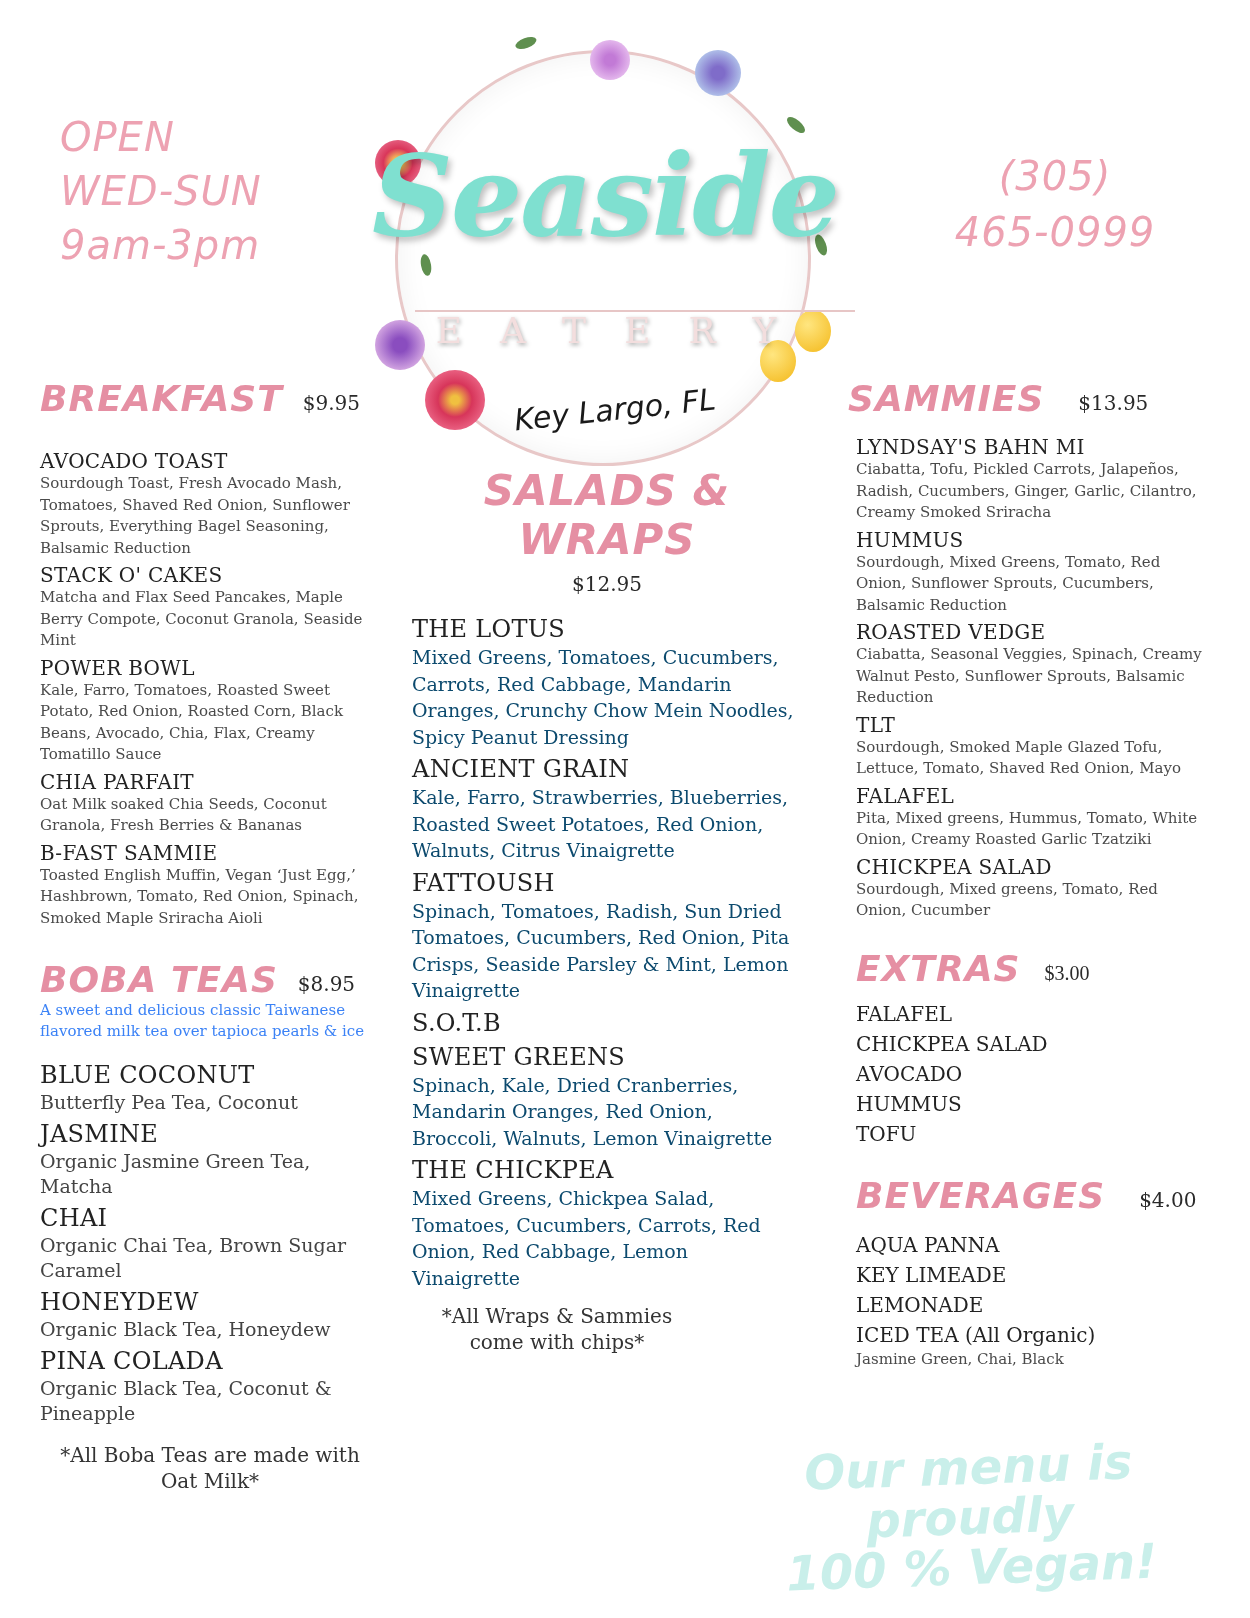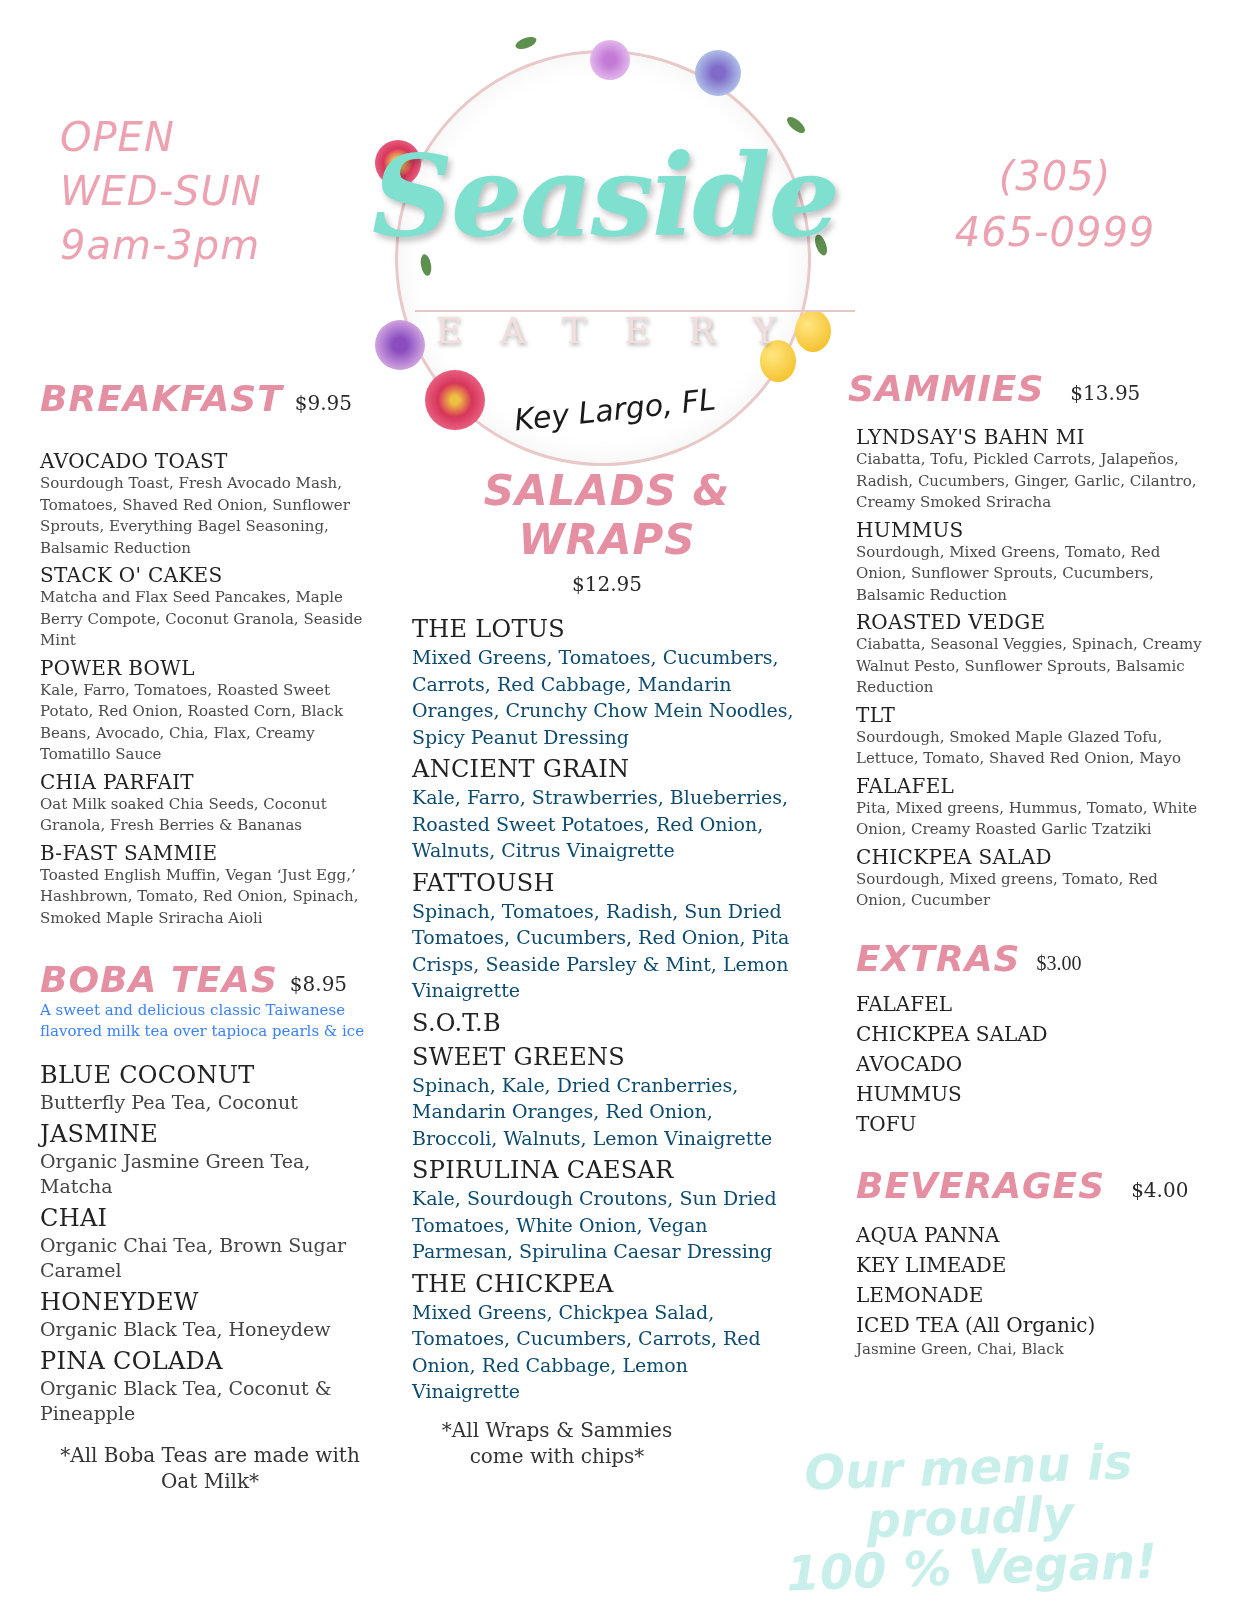--- a/index.html
+++ b/index.html
@@ -20,36 +20,36 @@
                 font-style:italic; font-weight:bold; font-size:112px; color:#7fe0d0; letter-spacing:-2px;
                 text-shadow:3px 4px 6px rgba(0,0,0,0.25); }
   .logo-line { position:absolute; left:60px; top:300px; width:440px; height:2px; background:#e7c6c6; }
   .logo-sub { position:absolute; left:40px; top:300px; width:460px; text-align:center; font-size:36px; letter-spacing:38px;
               color:#f3dede; text-shadow:1px 2px 4px rgba(0,0,0,0.35); font-family:"DejaVu Serif", serif; }
   .logo-loc { position:absolute; left:150px; top:382px; width:220px; text-align:center; font-style:italic;
               font-family:"DejaVu Sans", sans-serif; font-size:30px; color:#1a1a1a; transform:rotate(-6deg); }
   .lemon { position:absolute; width:36px; height:42px; border-radius:50%; background:radial-gradient(circle at 35% 35%, #ffe680, #f3b81a); }
 
   
-  .sec-head { display:flex; align-items:flex-end; gap:12px; }
+  .sec-head { display:flex; align-items:flex-end; gap:20px; }
   .sec-title { font-size:36px; }
   .price { font-family:"DejaVu Serif", serif; font-size:20px; color:#2a2a2a; margin-bottom:4px; }
   .item-name { font-size:20px; color:#222; letter-spacing:0.3px; line-height:24px; }
   .item-desc { font-size:15px; color:#4a4a4a; line-height:21.5px; }
   .mid .item-name { font-size:24px; line-height:30px; }
   .mid .item-desc { font-size:19px; line-height:26.5px; color:#0c4a6e; }
   .boba .item-name { font-size:24px; line-height:30px; }
   .boba .item-desc { font-size:19px; line-height:25px; color:#444; }
   .item { margin-bottom:4px; }
   .note { text-align:center; font-size:20px; line-height:26px; color:#333; }
   .plain-list div { font-size:20px; line-height:30px; color:#222; }
 
   .col-left { left:40px; top:378px; width:340px; }
   .col-mid { left:412px; top:466px; width:390px; }
-  .col-right { left:848px; top:368px; width:360px; }
+  .col-right { left:848px; top:378px; width:360px; }
   .vegan { left:710px; top:1442px; width:520px; text-align:center; font-family:"DejaVu Sans", sans-serif; font-style:italic;
            font-size:48px; line-height:50px; color:#c9efea; font-weight:bold; transform:rotate(-2deg); }
 </style>
 </head>
 <body>
 
 <div class="abs script hours">
   <div>OPEN</div>
   <div>WED-SUN</div>
   <div>9am-3pm</div>
@@ -158,24 +158,20 @@
       <div class="item-desc">Spinach, Tomatoes, Radish, Sun Dried Tomatoes, Cucumbers, Red Onion, Pita Crisps, Seaside Parsley &amp; Mint, Lemon Vinaigrette</div>
     </div>
   <div class="item">
       <div class="item-name">S.O.T.B</div>
     </div>
   <div class="item">
       <div class="item-name">SWEET GREENS</div>
       <div class="item-desc">Spinach, Kale, Dried Cranberries, Mandarin Oranges, Red Onion, Broccoli, Walnuts, Lemon Vinaigrette</div>
     </div>
   <div class="item">
-      <div class="item-name">SPIRULINA CAESAR</div>
-      <div class="item-desc">Kale, Sourdough Croutons, Sun Dried Tomatoes, White Onion, Vegan Parmesan, Spirulina Caesar Dressing</div>
-    </div>
-  <div class="item">
       <div class="item-name">THE CHICKPEA</div>
       <div class="item-desc">Mixed Greens, Chickpea Salad, Tomatoes, Cucumbers, Carrots, Red Onion, Red Cabbage, Lemon Vinaigrette</div>
     </div>
   <div style="height:8px"></div>
   <div class="note" style="width:290px;margin-left:0;">*All Wraps &amp; Sammies come with chips*</div>
 </div>
 
 <div class="abs col-right">
   <div class="sec-head">
     <span class="script sec-title">SAMMIES</span>

